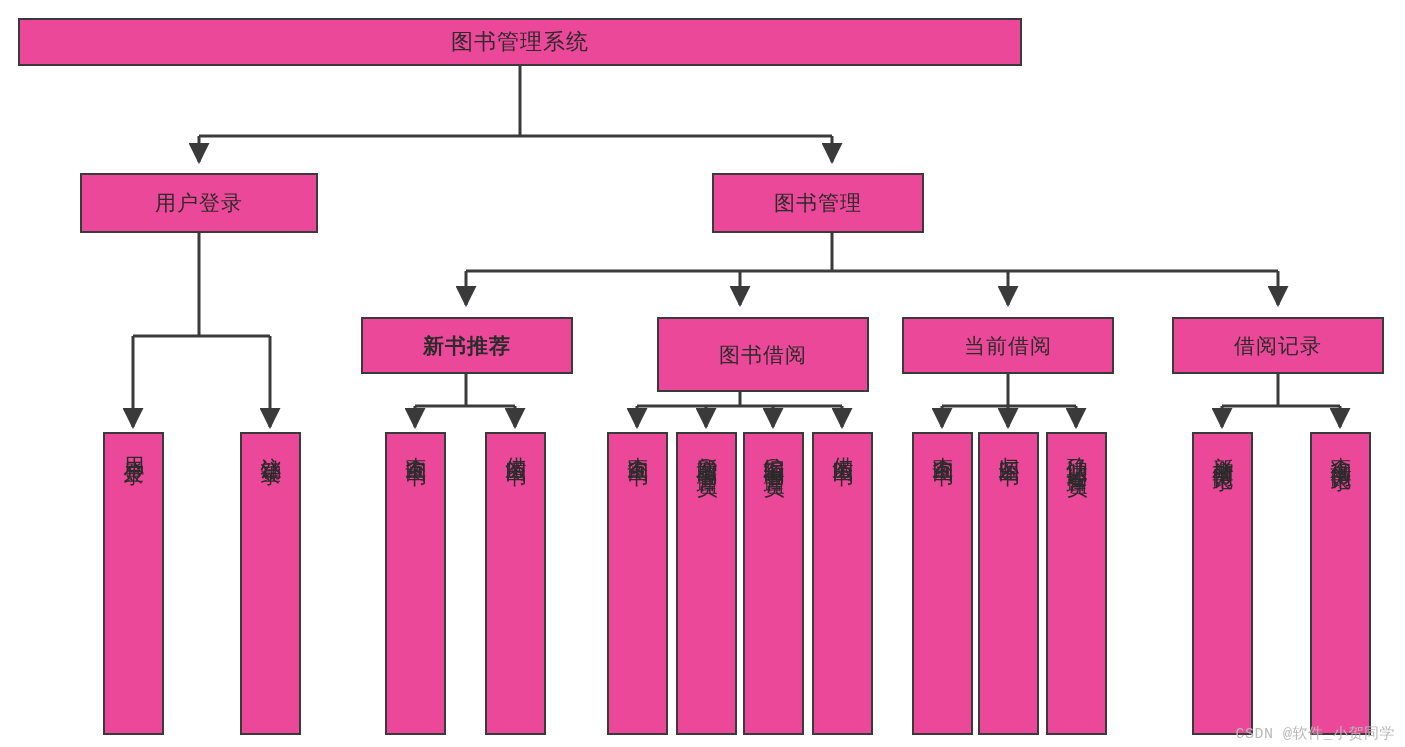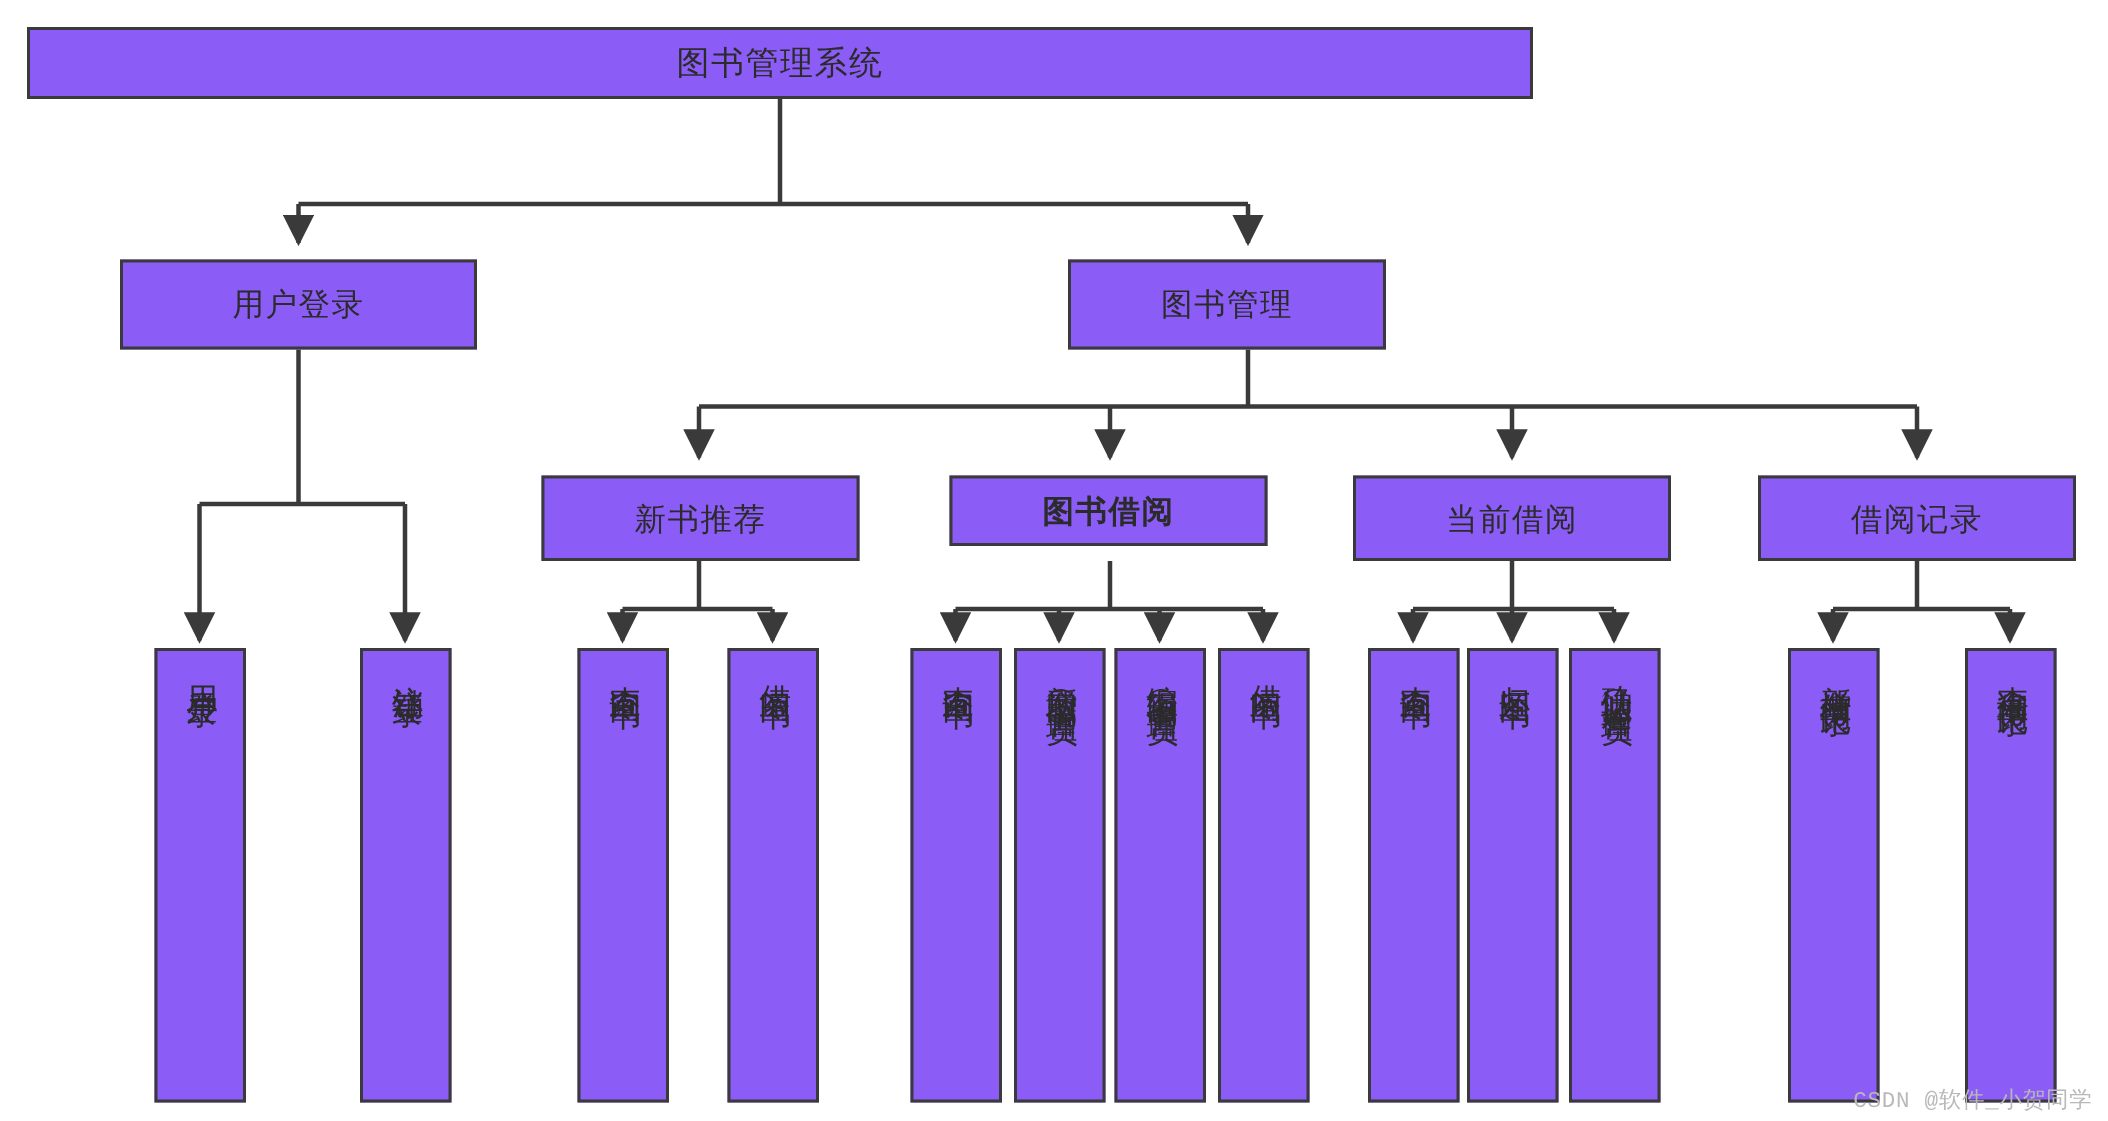--- a/index.html
+++ b/index.html
@@ -21,21 +21,21 @@
     position: absolute;
     left: 0;
     top: 0;
     width: 1405px;
     height: 747px;
     pointer-events: none;
   }
   .node {
     position: absolute;
     box-sizing: border-box;
-    background: #8b5cf6;
+    background: #ec4899;
     border: 2px solid #3a3a3a;
     display: flex;
     align-items: center;
     justify-content: center;
     color: #2b2b2b;
   }
   .node-h {
     font-size: 21px;
     letter-spacing: 1px;
     white-space: nowrap;
@@ -129,25 +129,25 @@
   </div>
 
   <div class="node node-h" style="left:80px; top:173px; width:238px; height:60px;">
     <span>用户登录</span>
   </div>
 
   <div class="node node-h" style="left:712px; top:173px; width:212px; height:60px;">
     <span>图书管理</span>
   </div>
 
-  <div class="node node-h" style="left:361px; top:317px; width:212px; height:57px;">
+  <div class="node node-h" style="left:361px; top:317px; width:212px; height:57px;font-weight:bold;">
     <span>新书推荐</span>
   </div>
 
-  <div class="node node-h" style="left:633px; top:317px; width:212px; height:47px;font-weight:bold;">
+  <div class="node node-h" style="left:657px; top:317px; width:212px; height:75px;">
     <span>图书借阅</span>
   </div>
 
   <div class="node node-h" style="left:902px; top:317px; width:212px; height:57px;">
     <span>当前借阅</span>
   </div>
 
   <div class="node node-h" style="left:1172px; top:317px; width:212px; height:57px;text-align:right;">
     <span>借阅记录</span>
   </div>

